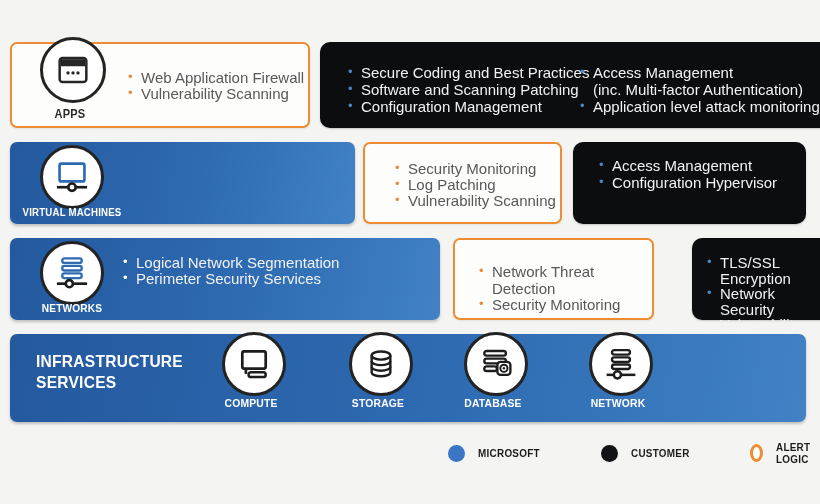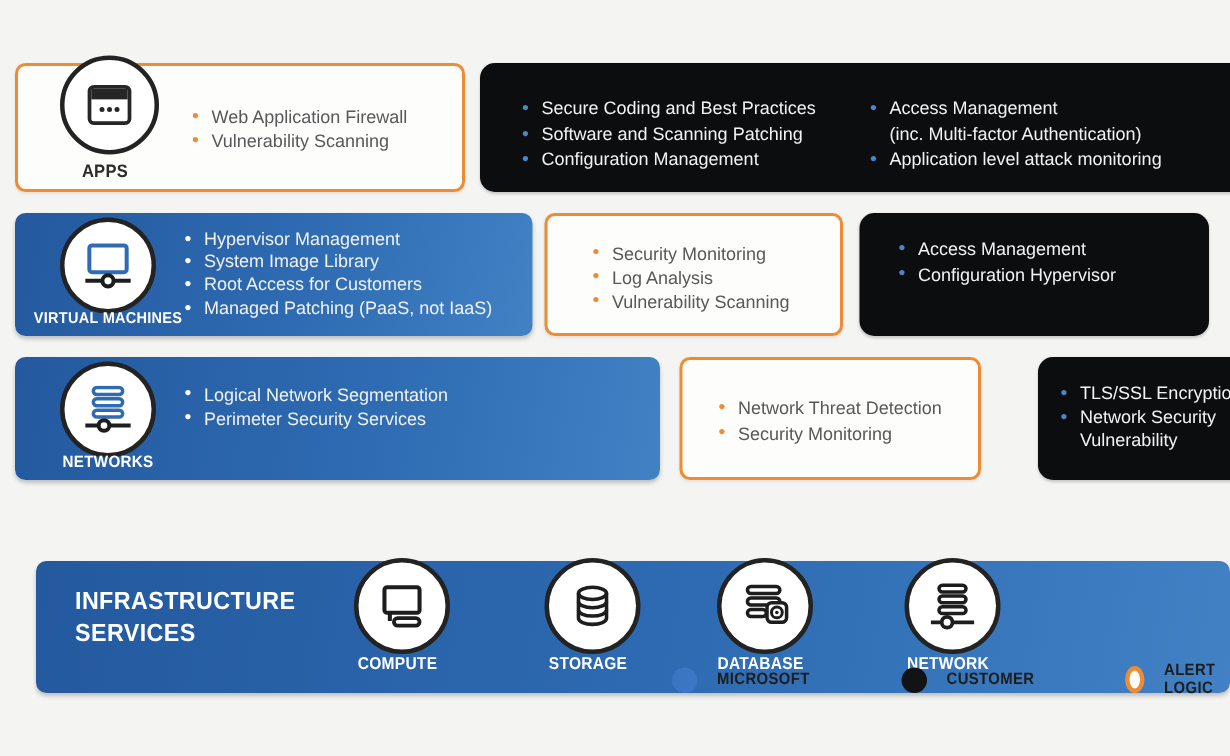--- a/index.html
+++ b/index.html
@@ -32,21 +32,21 @@
   }
   
   .apps-box{left:10px;top:42px;width:300px;height:86px;}
   .customer-box-1{left:320px;top:42px;width:587px;height:86px;}
   .vm-box{left:10px;top:142px;width:345px;height:82px;}
   .alert-box-2{left:363px;top:142px;width:199px;height:82px;}
   .customer-box-2{left:573px;top:142px;width:233px;height:82px;}
   .networks-box{left:10px;top:238px;width:430px;height:82px;}
   .alert-box-3{left:453px;top:238px;width:201px;height:82px;}
   .customer-box-3{left:692px;top:238px;width:157px;height:82px;}
-  .infra-bar{left:24px;top:334px;width:796px;height:88px;margin-top:40px;}
+  .infra-bar{left:10px;top:334px;width:796px;height:88px;}
 
   
   .cat-circle{
     position:absolute;
     width:58px;height:58px;
     background:#ffffff;
     border:3px solid #232323;
     border-radius:50%;
     display:flex;align-items:center;justify-content:center;
   }
@@ -62,21 +62,21 @@
   }
   .apps-box .cat-label{left:23px;top:63px;width:70px;font-size:12px;color:#2c2c2c;}
   .vm-box .cat-label{left:2px;top:64px;width:120px;font-size:10.5px;color:#ffffff;}
   .networks-box .cat-label{left:12px;top:64px;width:100px;font-size:11px;color:#ffffff;}
 
   
   ul.bullets{
     position:absolute;
     margin:0;padding:0;
     list-style:none;
-    font-size:12px;
+    font-size:15px;
   }
   ul.bullets li{
     position:relative;
     padding-left:13px;
     white-space:pre-line;
   }
   ul.bullets li::before{
     content:"\2022";
     position:absolute;
     left:0;top:-1px;
@@ -181,32 +181,26 @@
 
   <section class="box ms-box vm-box">
     <div class="cat-circle">
       <svg width="36" height="32" viewBox="0 0 40 36" fill="none">
         <rect x="6" y="3" width="28" height="20" rx="2" stroke="#2e6bb2" stroke-width="3"></rect>
         <line x1="3" y1="29.5" x2="37" y2="29.5" stroke="#1d1d1d" stroke-width="3"></line>
         <circle cx="20" cy="29.5" r="4.2" fill="#ffffff" stroke="#1d1d1d" stroke-width="3"></circle>
       </svg>
     </div>
     <div class="cat-label">VIRTUAL MACHINES</div>
-    <ul class="bullets b-white t-white vm-ms-items">
-        <li>Hypervisor Management</li>
-        <li>System Image Library</li>
-        <li>Root Access for Customers</li>
-        <li>Managed Patching (PaaS, not IaaS)</li>
-      </ul>
   </section>
 
   <section class="box alert-box alert-box-2">
     <ul class="bullets b-orange t-gray vm-al-items">
         <li>Security Monitoring</li>
-        <li>Log Analysis</li>
+        <li>Log Patching</li>
         <li>Vulnerability Scanning</li>
       </ul>
   </section>
 
   <section class="box customer-box customer-box-2">
     <ul class="bullets b-blue t-white vm-cust-items">
         <li>Access Management</li>
         <li>Configuration Hypervisor</li>
       </ul>
   </section>

